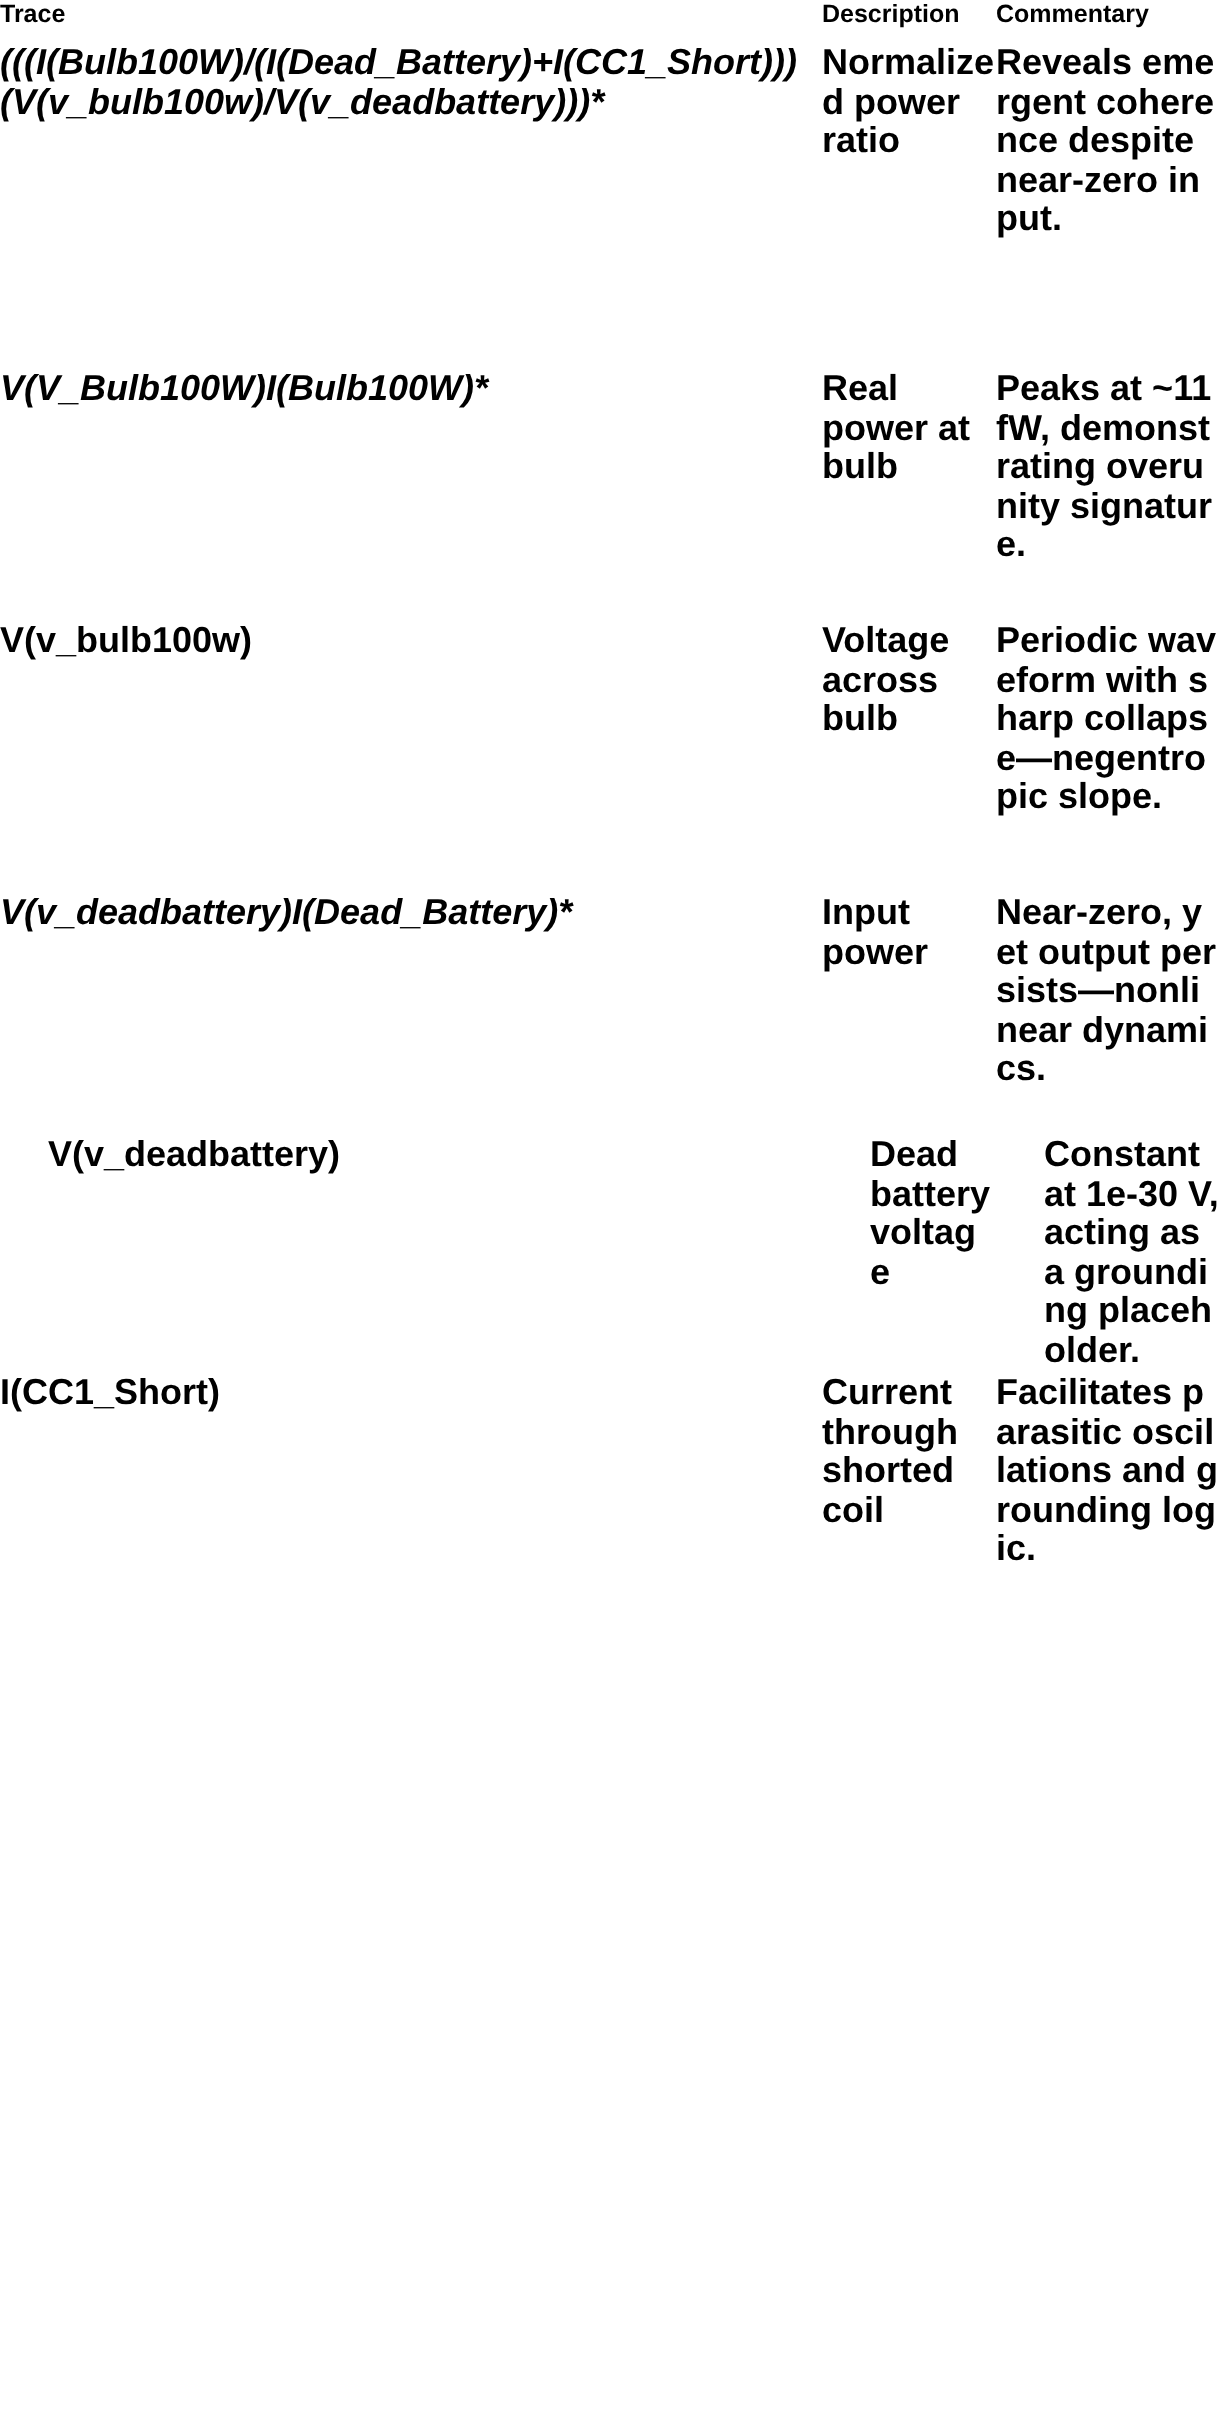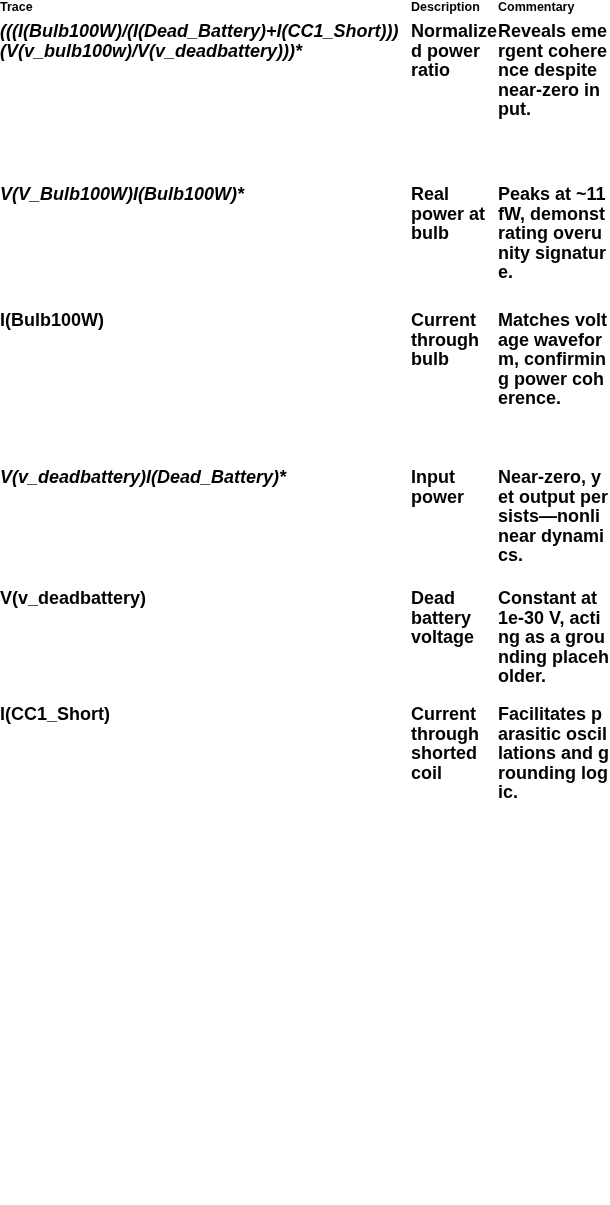--- a/index.html
+++ b/index.html
@@ -90,21 +90,21 @@
   tr.r5 td { height: 119px; }
   tr.r6 td { height: 114px; }
   tr.r7 td { height: 129px; }
   tr.r8 td { height: 160px; }
 
   tr.r1 td { padding-top: 7px; }
   tr.r2 td { padding-top: 3px; }
   tr.r3 td { padding-top: 2px; }
   tr.r4 td { padding-top: 2px; }
   tr.r5 td { padding-top: 2px; margin-left: 42px; }
-  tr.r6 td { padding-top: 2px; }
+  tr.r6 td { padding-top: 2px; padding-left: 24px; }
   tr.r7 td { padding-top: 2px; }
   tr.r8 td { padding-top: 2px; }
 </style>
 </head>
 <body>
 
 <div class="page">
   <table class="trace-table">
     <colgroup>
       <col class="col-trace">
@@ -125,26 +125,26 @@
         <td class="c-desc">Normalized power ratio</td>
         <td class="c-comm">Reveals emergent coherence despite near-zero input.</td>
       </tr>
 
       <tr class="r2">
         <td class="c-trace italic indent-8">V(V_Bulb100W)I(Bulb100W)*</td>
         <td class="c-desc">Real power at bulb</td>
         <td class="c-comm">Peaks at ~11 fW, demonstrating overunity signature.</td>
       </tr>
 
+      <tr class="r3">
+        <td class="c-trace indent-8">V(v_bulb100w)</td>
+        <td class="c-desc">Voltage across bulb</td>
+        <td class="c-comm">Periodic waveform with sharp collapse—negentropic slope.</td>
+      </tr>
 
-      <tr class="r4">
-        <td class="c-trace indent-8">I(Bulb100W)</td>
-        <td class="c-desc">Current through bulb</td>
-        <td class="c-comm">Matches voltage waveform, confirming power coherence.</td>
-      </tr>
 
       <tr class="r5">
         <td class="c-trace italic indent-28">V(v_deadbattery)I(Dead_Battery)*</td>
         <td class="c-desc">Input power</td>
         <td class="c-comm">Near-zero, yet output persists—nonlinear dynamics.</td>
       </tr>
 
       <tr class="r6">
         <td class="c-trace indent-30">V(v_deadbattery)</td>
         <td class="c-desc">Dead battery voltage</td>

